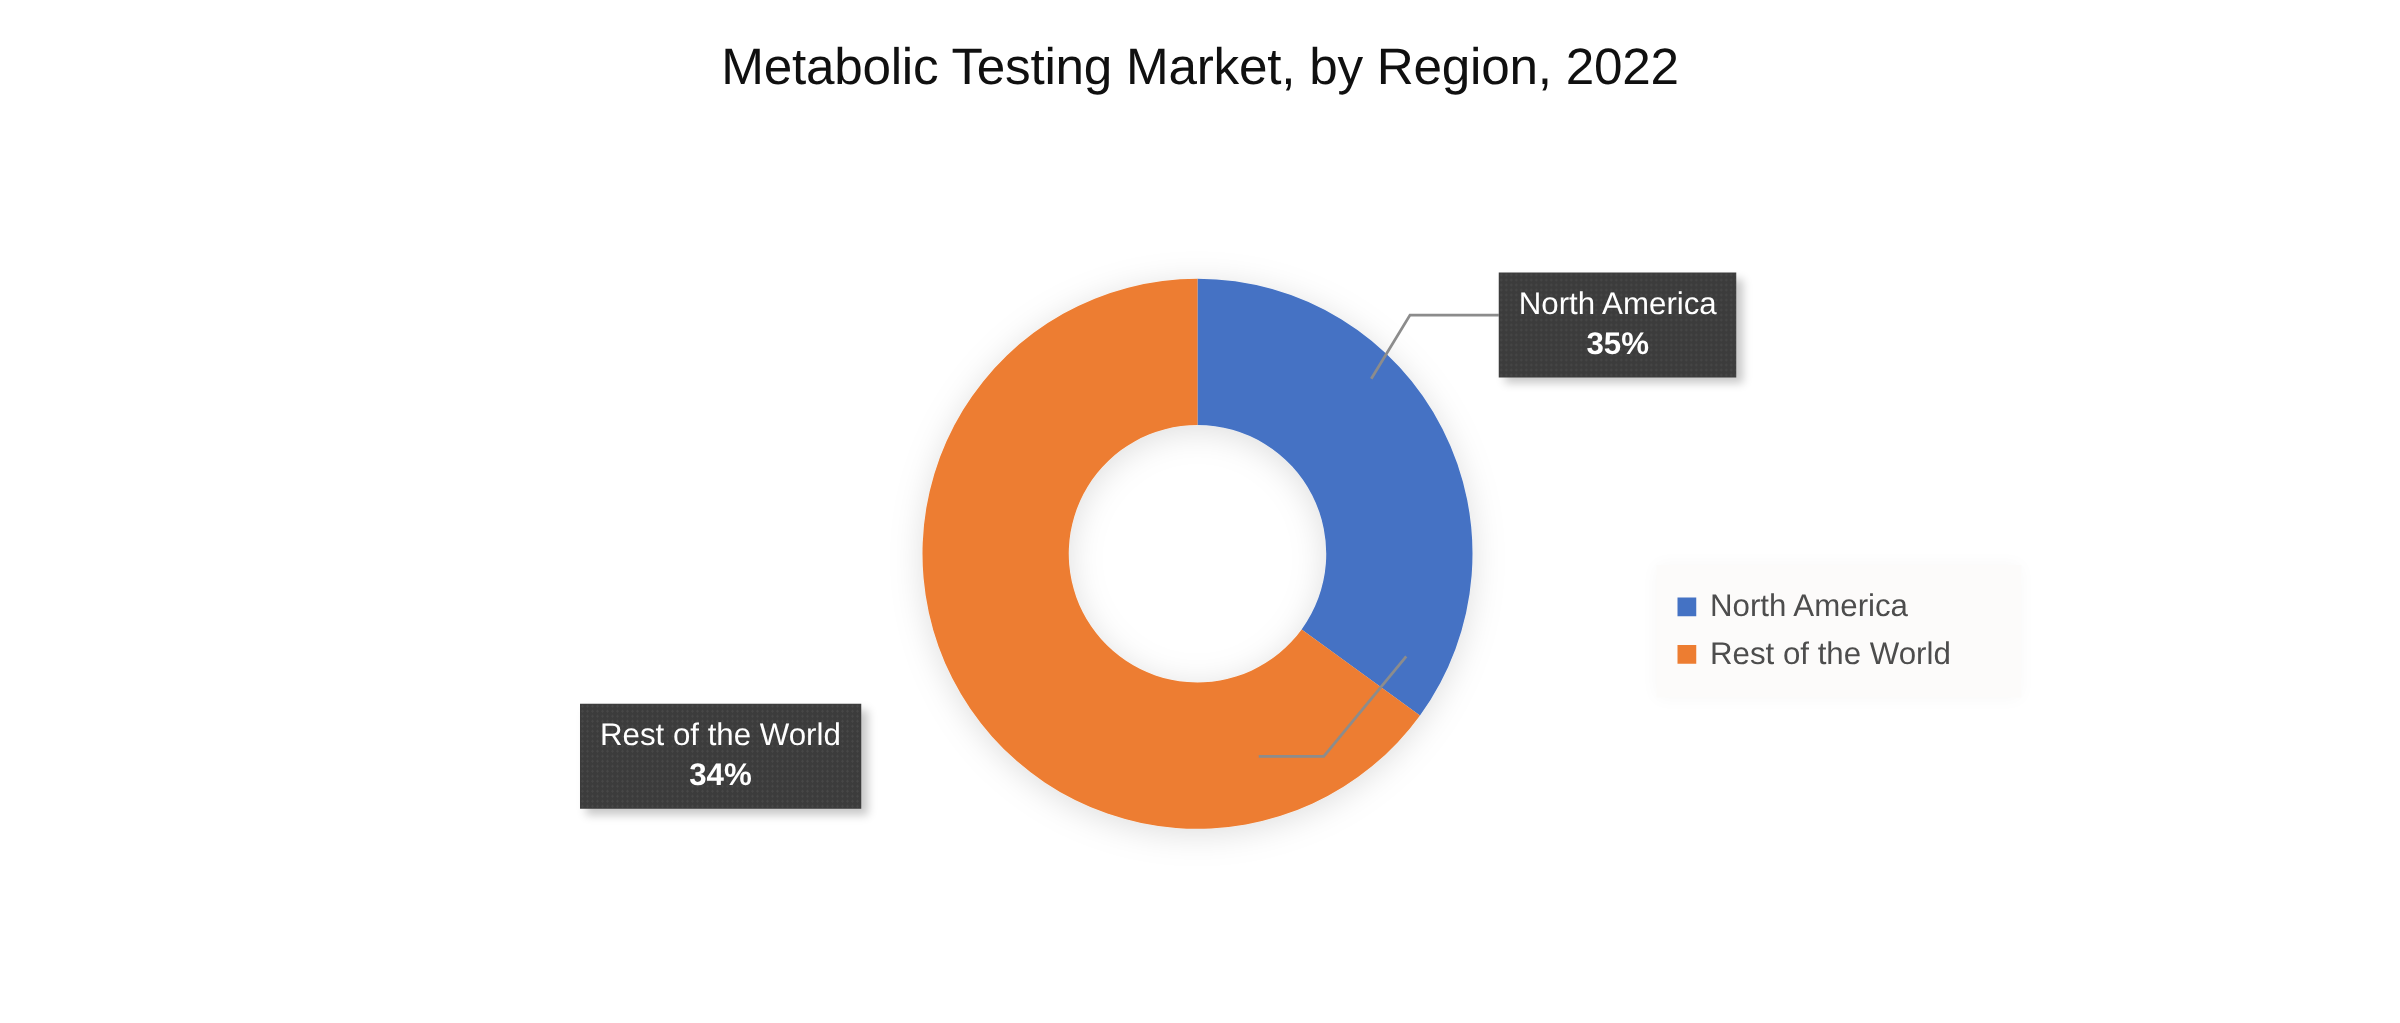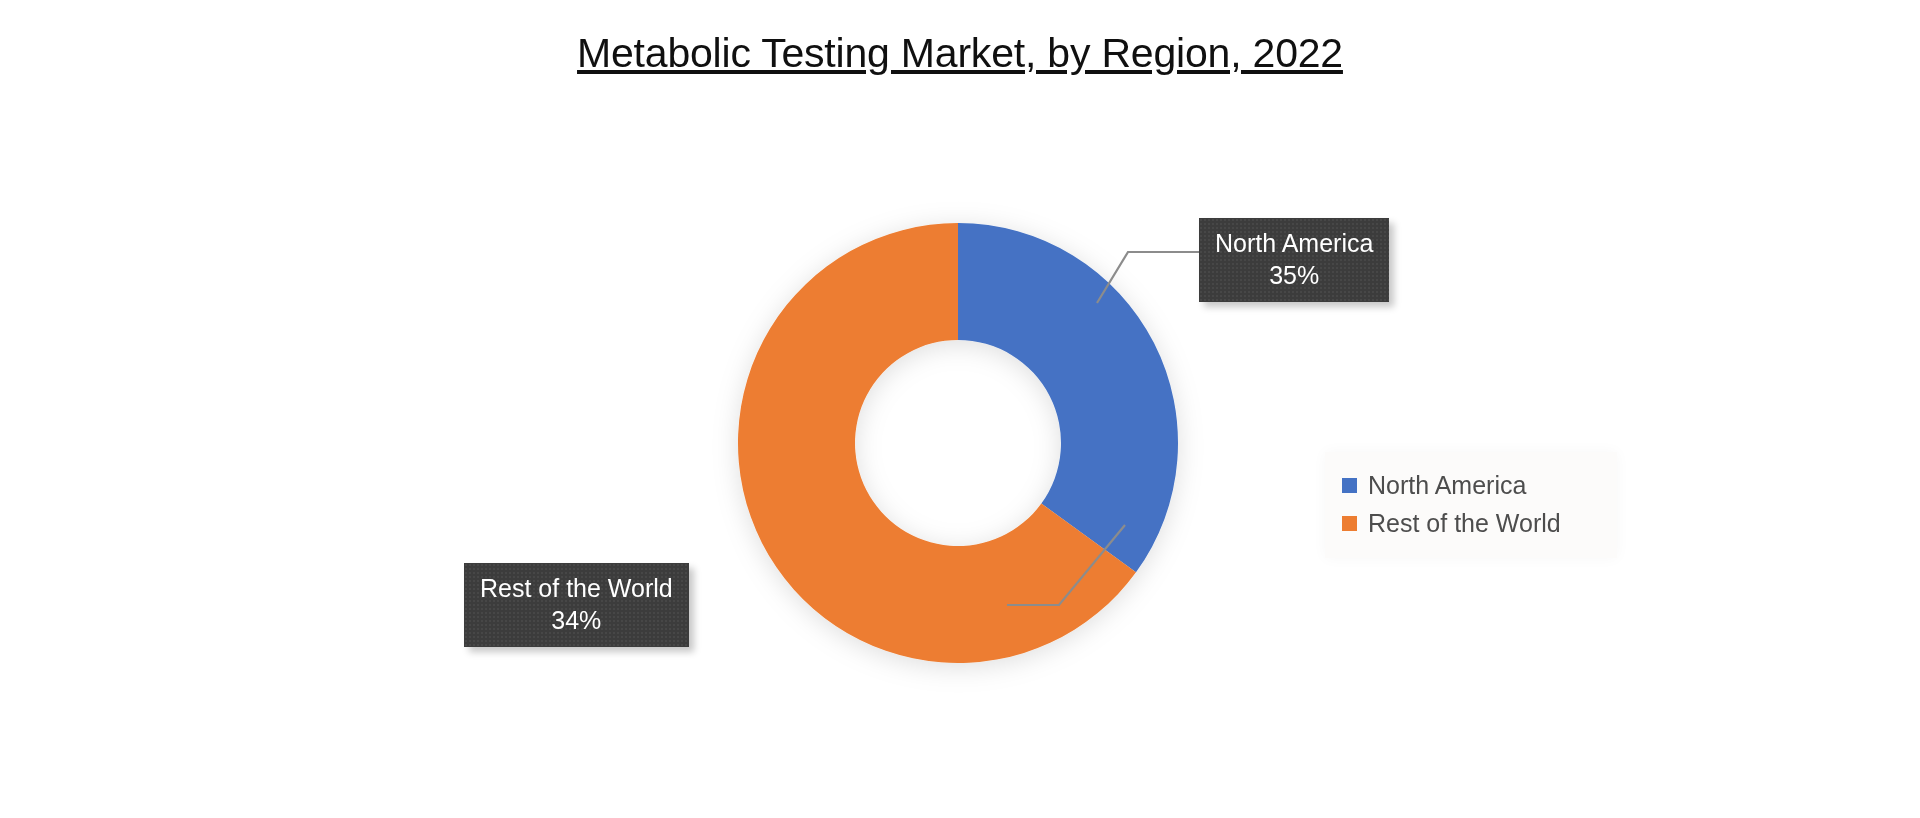--- a/index.html
+++ b/index.html
@@ -30,21 +30,20 @@
     left: 0;
     top: 28px;
     width: 1920px;
     text-align: center;
     font-size: 41px;
     font-weight: 400;
     letter-spacing: -0.2px;
     color: #101010;
     line-height: 1.25;
     white-space: pre;
-    text-decoration: underline;
   }
 
   
   #donut-svg {
     position: absolute;
     left: 0;
     top: 0;
     width: 1920px;
     height: 818px;
   }
@@ -57,21 +56,21 @@
     font-size: 25px;
     line-height: 1.28;
     text-align: center;
     padding: 9px 16px 11px 16px;
     box-shadow: 5px 5px 7px rgba(0,0,0,0.22);
     background-image:
       radial-gradient(rgba(255,255,255,0.055) 1px, transparent 1px);
     background-size: 4px 4px;
     white-space: nowrap;
   }
-  .callout .c-line2 { display: block; }
+  .callout .c-line2 { display: block; font-weight: bold; }
 
   #callout-north-america {
     left: 1199px;
     top: 218px;
   }
   #callout-rest-of-world {
     left: 464px;
     top: 563px;
   }
 

